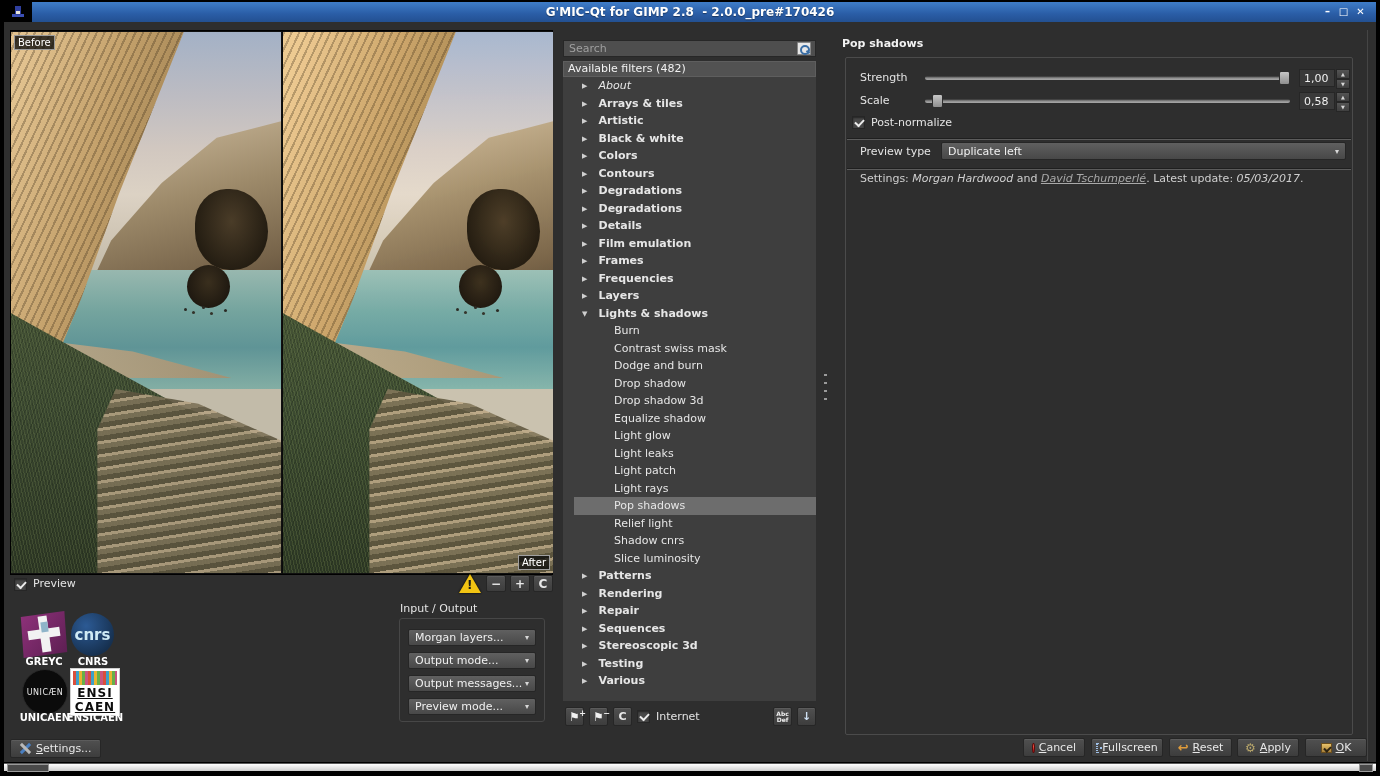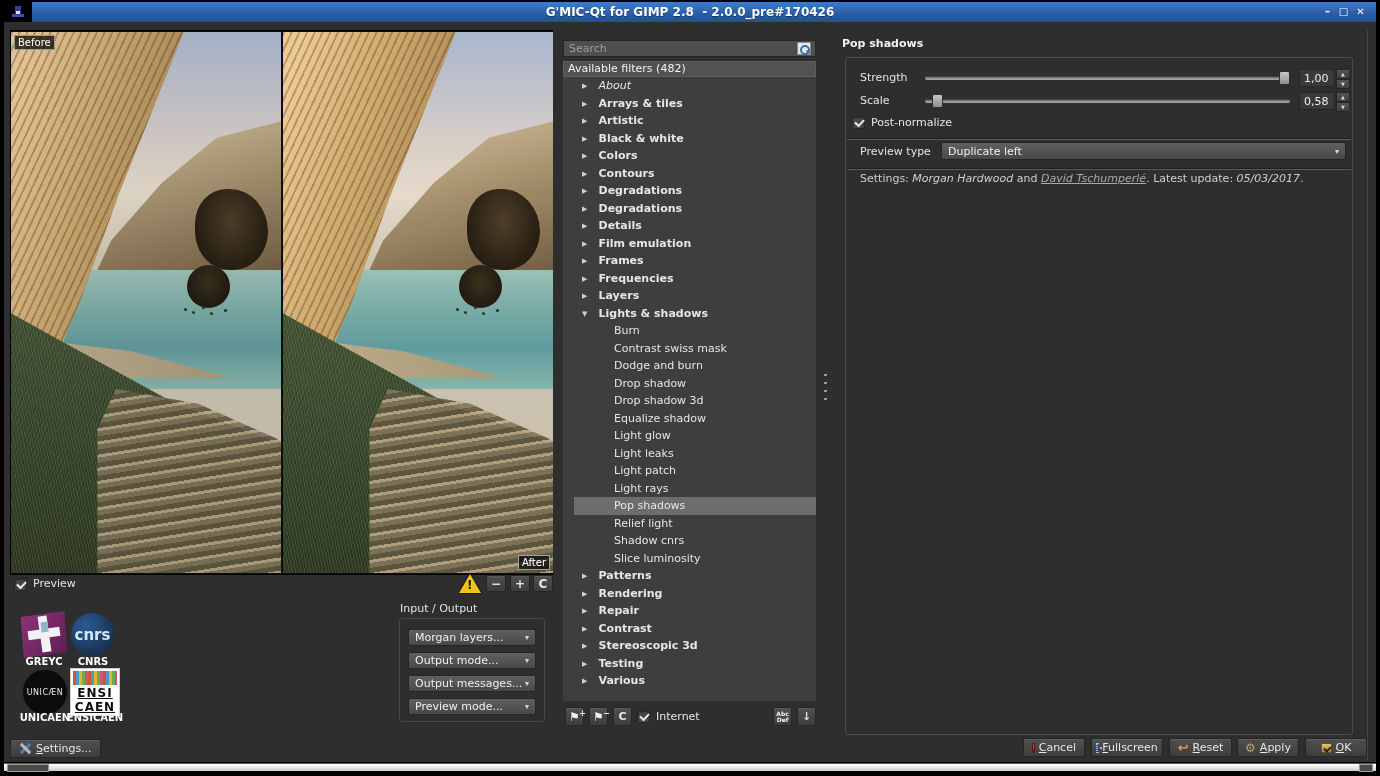--- a/index.html
+++ b/index.html
@@ -402,21 +402,21 @@
       <span class="tlabel">Rendering</span>
     </div>
 
     <div class="tree-row t-category">
       <span class="arrow"></span>
       <span class="tlabel">Repair</span>
     </div>
 
     <div class="tree-row t-category">
       <span class="arrow"></span>
-      <span class="tlabel">Contrast</span>
+      <span class="tlabel">Sequences</span>
     </div>
 
     <div class="tree-row t-category">
       <span class="arrow"></span>
       <span class="tlabel">Stereoscopic 3d</span>
     </div>
 
     <div class="tree-row t-category">
       <span class="arrow"></span>
       <span class="tlabel">Testing</span>

